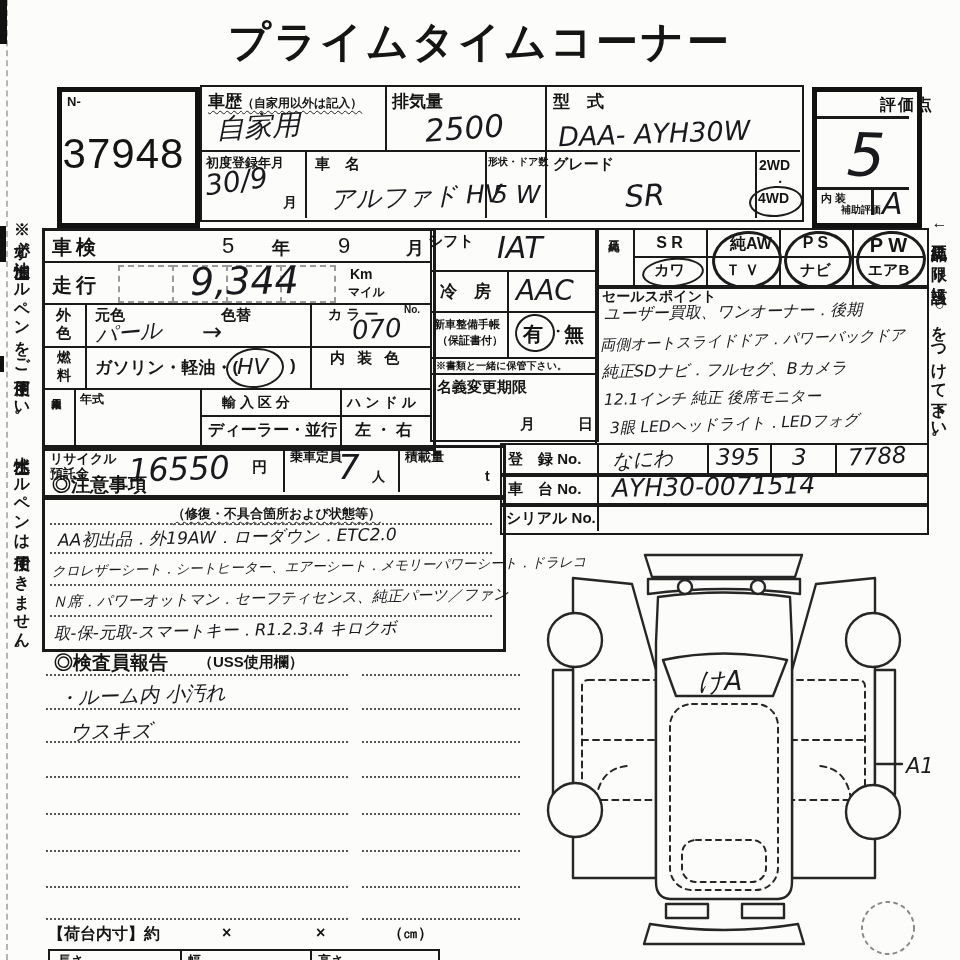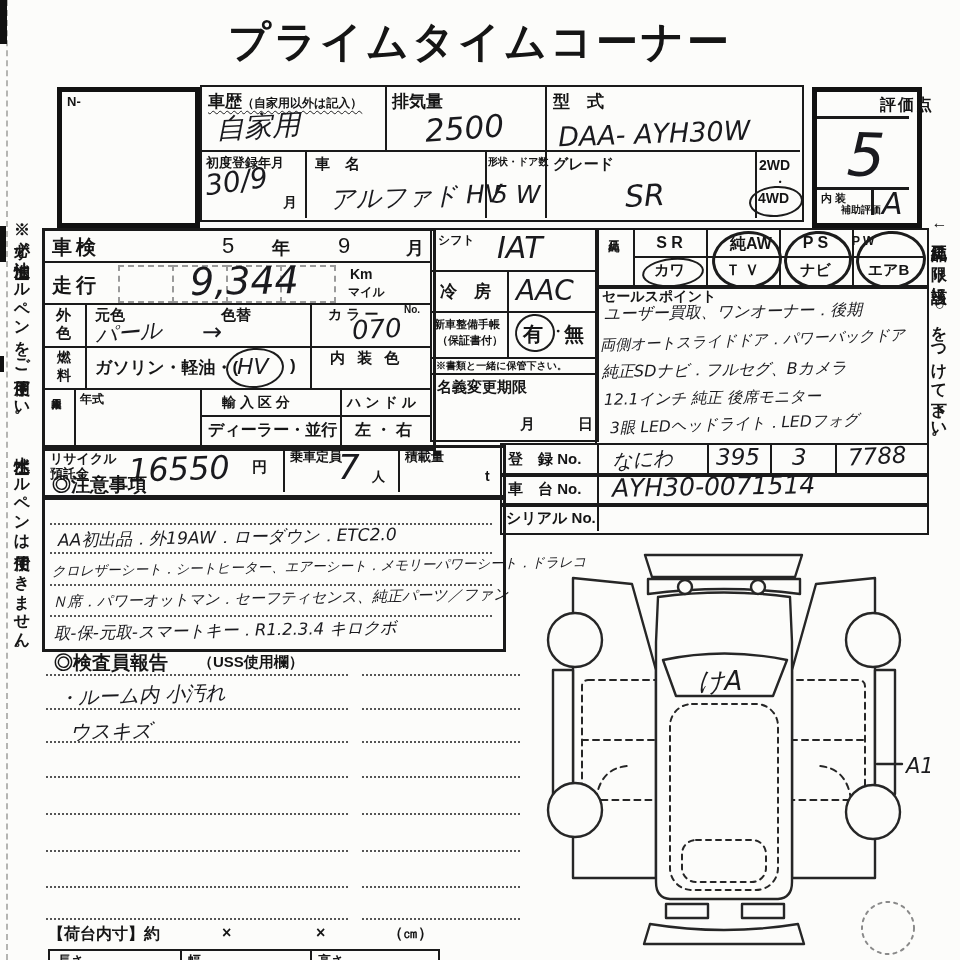--- a/index.html
+++ b/index.html
@@ -32,20 +32,21 @@
   <div class="mark" style="left:0;top:226px;width:6px;height:36px;"></div>
   <div class="mark" style="left:0;top:356px;width:4px;height:16px;"></div>
 
   <div class="pl vt" style="left:11px;top:212px;height:545px;font-size:16px;letter-spacing:1px;">※必ず油性ボールペンをご使用下さい。 水性ボールペンは使用できません。</div>
   <div class="pl vt" style="left:928px;top:214px;height:420px;font-size:16px;letter-spacing:1px;">←純正品に限り該当に○をつけて下さい。</div>
 
   <div class="pl" style="left:180px;top:14px;width:600px;text-align:center;font-size:42px;letter-spacing:3px;">プライムタイムコーナー</div>
 
   <div class="box heavy" style="left:57px;top:87px;width:133px;height:131px;">
     <div class="pl" style="left:5px;top:2px;font-size:13px;">N-</div>
+    <div class="pn" style="left:0;top:38px;width:123px;text-align:center;font-size:42px;letter-spacing:1px;">37948</div>
   </div>
 
   <div class="box" style="left:200px;top:85px;width:600px;height:133px;"></div>
   <div class="hline" style="left:200px;top:150px;width:600px;"></div>
   <div class="vline" style="left:385px;top:85px;height:65px;"></div>
   <div class="vline" style="left:545px;top:85px;height:133px;"></div>
   <div class="vline" style="left:305px;top:150px;height:68px;"></div>
   <div class="vline" style="left:485px;top:150px;height:68px;"></div>
   <div class="vline" style="left:755px;top:150px;height:68px;"></div>
 
@@ -152,21 +153,21 @@
   <div class="pl" style="left:405px;top:448px;font-size:13px;">積載量</div>
   <div class="pl" style="left:485px;top:468px;font-size:14px;">t</div>
 
   <div class="box" style="left:430px;top:228px;width:165px;height:210px;"></div>
   <div class="hline" style="left:430px;top:270px;width:165px;"></div>
   <div class="hline" style="left:430px;top:311px;width:165px;"></div>
   <div class="hline" style="left:430px;top:357px;width:165px;"></div>
   <div class="hline" style="left:430px;top:373px;width:165px;"></div>
   <div class="vline" style="left:507px;top:270px;height:87px;"></div>
 
-  <div class="pl" style="left:438px;top:232px;font-size:12px;">シフト</div>
+  <div class="pl" style="left:428px;top:232px;font-size:15px;">シフト</div>
   <div class="hw" style="left:497px;top:230px;font-size:30px;">IAT</div>
   <div class="pl" style="left:440px;top:280px;font-size:17px;">冷　房</div>
   <div class="hw" style="left:516px;top:274px;font-size:28px;">AAC</div>
   <div class="pl" style="left:434px;top:317px;font-size:11px;">新車整備手帳</div>
   <div class="pl" style="left:437px;top:333px;font-size:11px;">（保証書付）</div>
   <div class="pl" style="left:523px;top:321px;font-size:20px;">有</div>
   <div class="circ" style="left:515px;top:314px;width:36px;height:34px;transform:rotate(-6deg);border-width:2.5px;"></div>
   <div class="pl" style="left:551px;top:323px;font-size:14px;">・</div>
   <div class="pl" style="left:564px;top:321px;font-size:20px;">無</div>
   <div class="pl" style="left:436px;top:359px;font-size:10px;">※書類と一緒に保管下さい。</div>
@@ -177,21 +178,21 @@
   <div class="box" style="left:595px;top:228px;width:330px;height:57px;"></div>
   <div class="vline" style="left:633px;top:228px;height:57px;"></div>
   <div class="vline" style="left:706px;top:228px;height:57px;"></div>
   <div class="vline" style="left:779px;top:228px;height:57px;"></div>
   <div class="vline" style="left:852px;top:228px;height:57px;"></div>
   <div class="hline" style="left:633px;top:256px;width:292px;"></div>
   <div class="pl vt" style="left:606px;top:232px;height:50px;font-size:11px;">純正品</div>
   <div class="pl" style="left:633px;top:234px;width:73px;text-align:center;font-size:16px;">S R</div>
   <div class="pl" style="left:706px;top:234px;width:90px;text-align:center;font-size:16px;">純AW</div>
   <div class="pl" style="left:779px;top:234px;width:73px;text-align:center;font-size:16px;">P S</div>
-  <div class="pl" style="left:852px;top:234px;width:73px;text-align:left;font-size:12px;">P W</div>
+  <div class="pl" style="left:852px;top:234px;width:73px;text-align:center;font-size:20px;">P W</div>
   <div class="pl" style="left:633px;top:261px;width:73px;text-align:center;font-size:15px;">カワ</div>
   <div class="pl" style="left:706px;top:261px;width:73px;text-align:center;font-size:15px;">Ｔ Ｖ</div>
   <div class="pl" style="left:779px;top:261px;width:73px;text-align:center;font-size:15px;">ナビ</div>
   <div class="pl" style="left:852px;top:261px;width:73px;text-align:center;font-size:15px;">エアB</div>
   <div class="circ" style="left:642px;top:258px;width:58px;height:25px;transform:rotate(-5deg);border-width:2.5px;"></div>
   <div class="circ" style="left:712px;top:231px;width:64px;height:52px;transform:rotate(-6deg);"></div>
   <div class="circ" style="left:784px;top:231px;width:62px;height:52px;transform:rotate(-4deg);"></div>
   <div class="circ" style="left:856px;top:231px;width:64px;height:52px;transform:rotate(-5deg);"></div>
 
   <div class="box" style="left:595px;top:285px;width:330px;height:156px;"></div>
@@ -217,20 +218,21 @@
   <div class="vline" style="left:597px;top:473px;height:30px;"></div>
   <div class="pl" style="left:508px;top:480px;font-size:15px;">車　台 No.</div>
   <div class="hw" style="left:612px;top:472px;font-size:25px;transform:rotate(-1deg);">AYH30-0071514</div>
 
   <div class="box" style="left:500px;top:503px;width:425px;height:28px;"></div>
   <div class="vline" style="left:597px;top:503px;height:28px;"></div>
   <div class="pl" style="left:506px;top:509px;font-size:15px;">シリアル No.</div>
 
   <div class="box thick" style="left:42px;top:497px;width:458px;height:149px;"></div>
   <span class="pl" style="left:52px;top:472px;font-size:19px;">◎注意事項</span>
+  <span class="pl wavy" style="left:172px;top:505px;font-size:13px;">（修復・不具合箇所および状態等）</span>
   <div class="dotline" style="left:50px;top:523px;width:442px;"></div>
   <div class="dotline" style="left:50px;top:552px;width:442px;"></div>
   <div class="dotline" style="left:50px;top:584px;width:442px;"></div>
   <div class="dotline" style="left:50px;top:615px;width:442px;"></div>
   <div class="hw" style="left:58px;top:526px;font-size:17px;transform:rotate(-1deg);">AA初出品．外19AW．ローダウン．ETC2.0</div>
   <div class="hw" style="left:52px;top:558px;font-size:13.5px;transform:rotate(-1deg);">クロレザーシート．シートヒーター、エアーシート．メモリーパワーシート．ドラレコ</div>
   <div class="hw" style="left:52px;top:589px;font-size:15px;transform:rotate(-1deg);">Ｎ席．パワーオットマン．セーフティセンス、純正パーツ／ファン</div>
   <div class="hw" style="left:54px;top:620px;font-size:16.5px;transform:rotate(-1deg);">取-保-元取-スマートキー．R1.2.3.4 キロクボ</div>
 
   <span class="pl" style="left:54px;top:650px;font-size:19px;">◎検査員報告</span>

